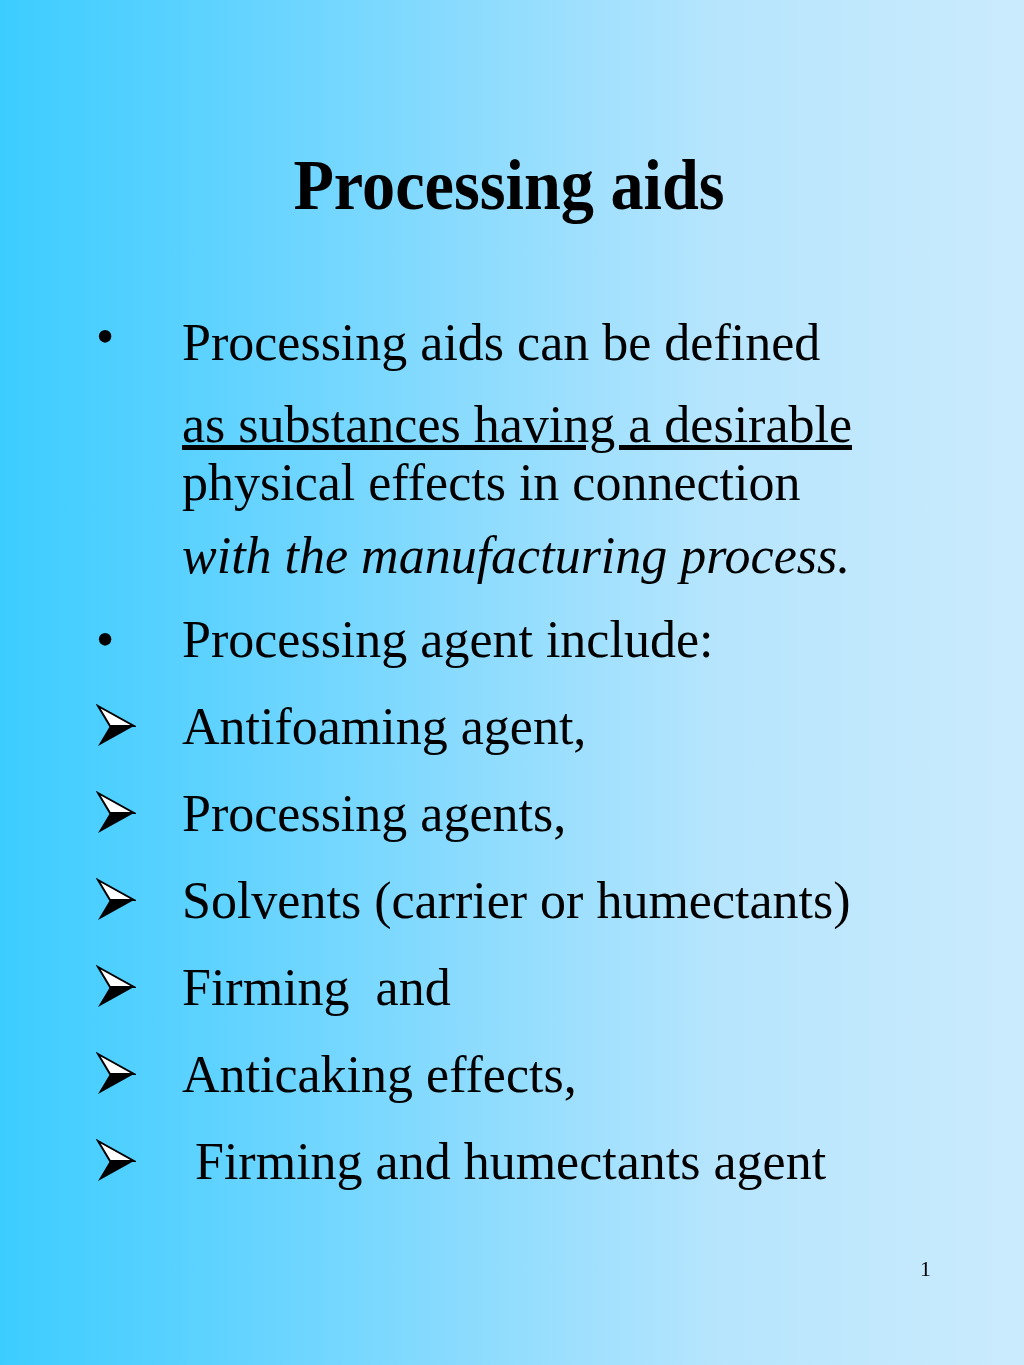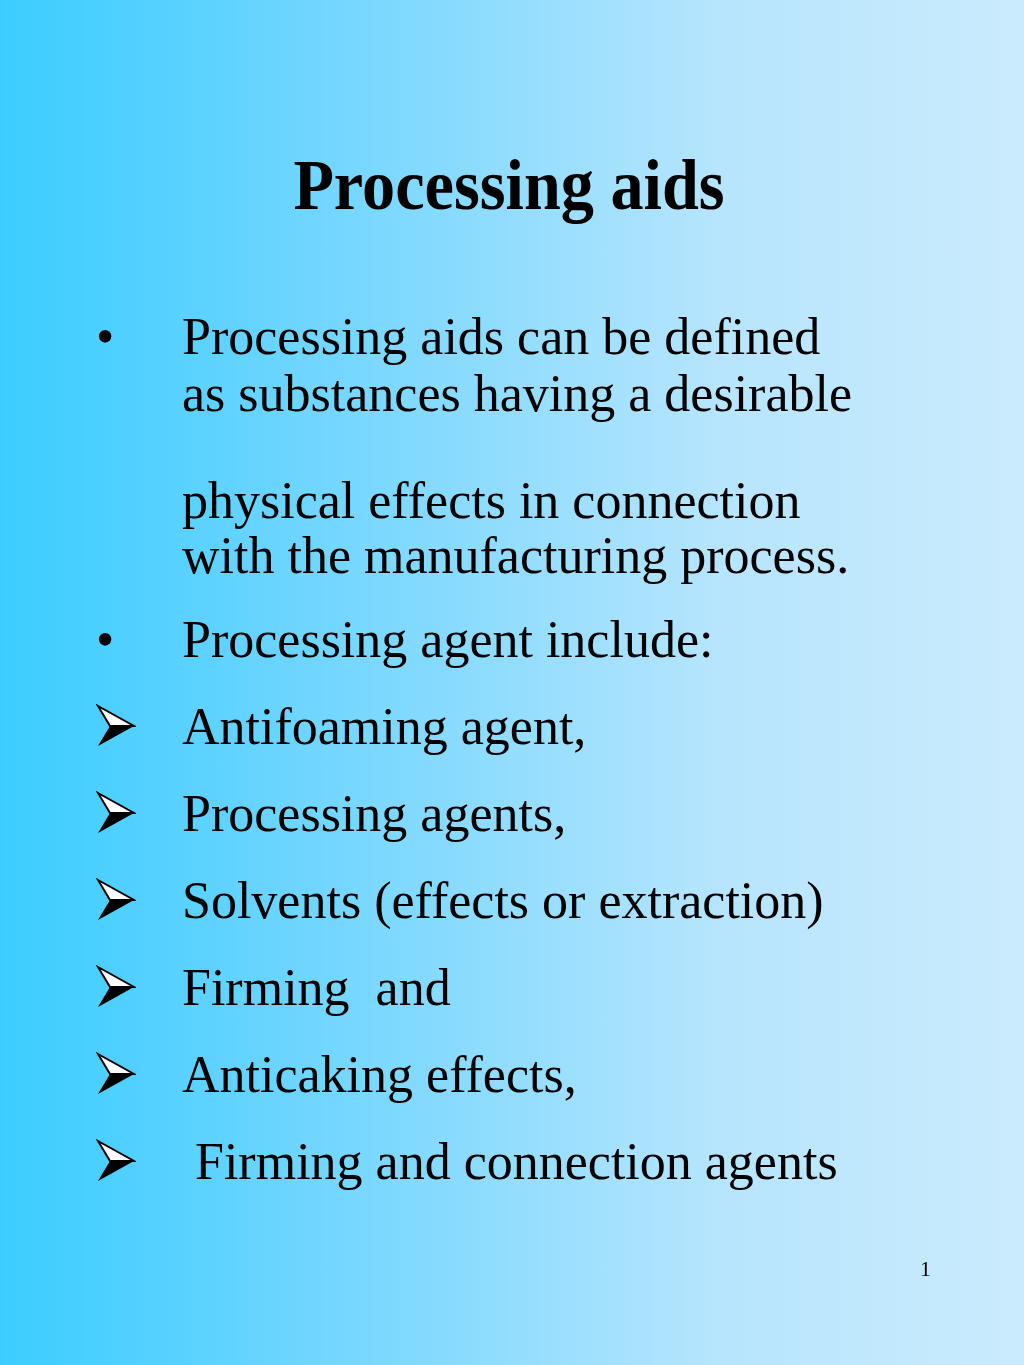--- a/index.html
+++ b/index.html
@@ -29,24 +29,24 @@
 </head>
 <body>
 
 <div class="slide">
   <div class="title">Processing aids</div>
 
   <div class="bullets">
 
     <div class="item" style="position:absolute; top:0px;">
       <span class="marker dot" style="top:0;">•</span>
-      <span class="text" style="top:0;text-align:center;">Processing aids can be defined</span>
-      <span class="text" style="top:57px;">as substances having a desirable</span>
-      <span class="text" style="top:146px;margin-top:18px;">physical effects in connection</span>
-      <span class="text" style="top:219px;">with the manufacturing process.</span>
+      <span class="text" style="top:6px;text-align:center;">Processing aids can be defined</span>
+      <span class="text" style="top:88px;text-decoration:underline;">as substances having a desirable</span>
+      <span class="text" style="top:146px;">physical effects in connection</span>
+      <span class="text" style="top:219px;font-style:italic;">with the manufacturing process.</span>
     </div>
 
     <div class="item" style="position:absolute; top:303px;">
       <span class="marker dot">•</span>
       <span class="text">Processing agent include:</span>
     </div>
 
     <div class="item arrow" style="position:absolute; top:390px; width:1024px;">
       <span class="marker">
         <svg width="40" height="44" viewBox="0 0 40 44">
@@ -67,21 +67,21 @@
       <span class="text">Processing agents,</span>
     </div>
 
     <div class="item arrow" style="position:absolute; top:564px; width:1024px;">
       <span class="marker">
         <svg width="40" height="44" viewBox="0 0 40 44">
             <polygon points="2,2 38,22 2,42 14,22" fill="#000"></polygon>
             <polygon points="2,2 38,22 14,22" fill="#fff" stroke="#000" stroke-width="2"></polygon>
           </svg>
       </span>
-      <span class="text">Solvents (effects or extraction)</span>
+      <span class="text">Solvents (carrier or humectants)</span>
     </div>
 
     <div class="item arrow" style="position:absolute; top:651px; width:1024px;">
       <span class="marker">
         <svg width="40" height="44" viewBox="0 0 40 44">
             <polygon points="2,2 38,22 2,42 14,22" fill="#000"></polygon>
             <polygon points="2,2 38,22 14,22" fill="#fff" stroke="#000" stroke-width="2"></polygon>
           </svg>
       </span>
       <span class="text" style="white-space:pre;">Firming  and</span>
@@ -97,18 +97,18 @@
       <span class="text">Anticaking effects,</span>
     </div>
 
     <div class="item arrow" style="position:absolute; top:825px; width:1024px;">
       <span class="marker">
         <svg width="40" height="44" viewBox="0 0 40 44">
             <polygon points="2,2 38,22 2,42 14,22" fill="#000"></polygon>
             <polygon points="2,2 38,22 14,22" fill="#fff" stroke="#000" stroke-width="2"></polygon>
           </svg>
       </span>
-      <span class="text" style="white-space:pre;"> Firming and connection agents</span>
+      <span class="text" style="white-space:pre;"> Firming and humectants agent</span>
     </div>
   </div>
 
   <div class="page-num">1</div>
 </div>
 
 </body></html>

